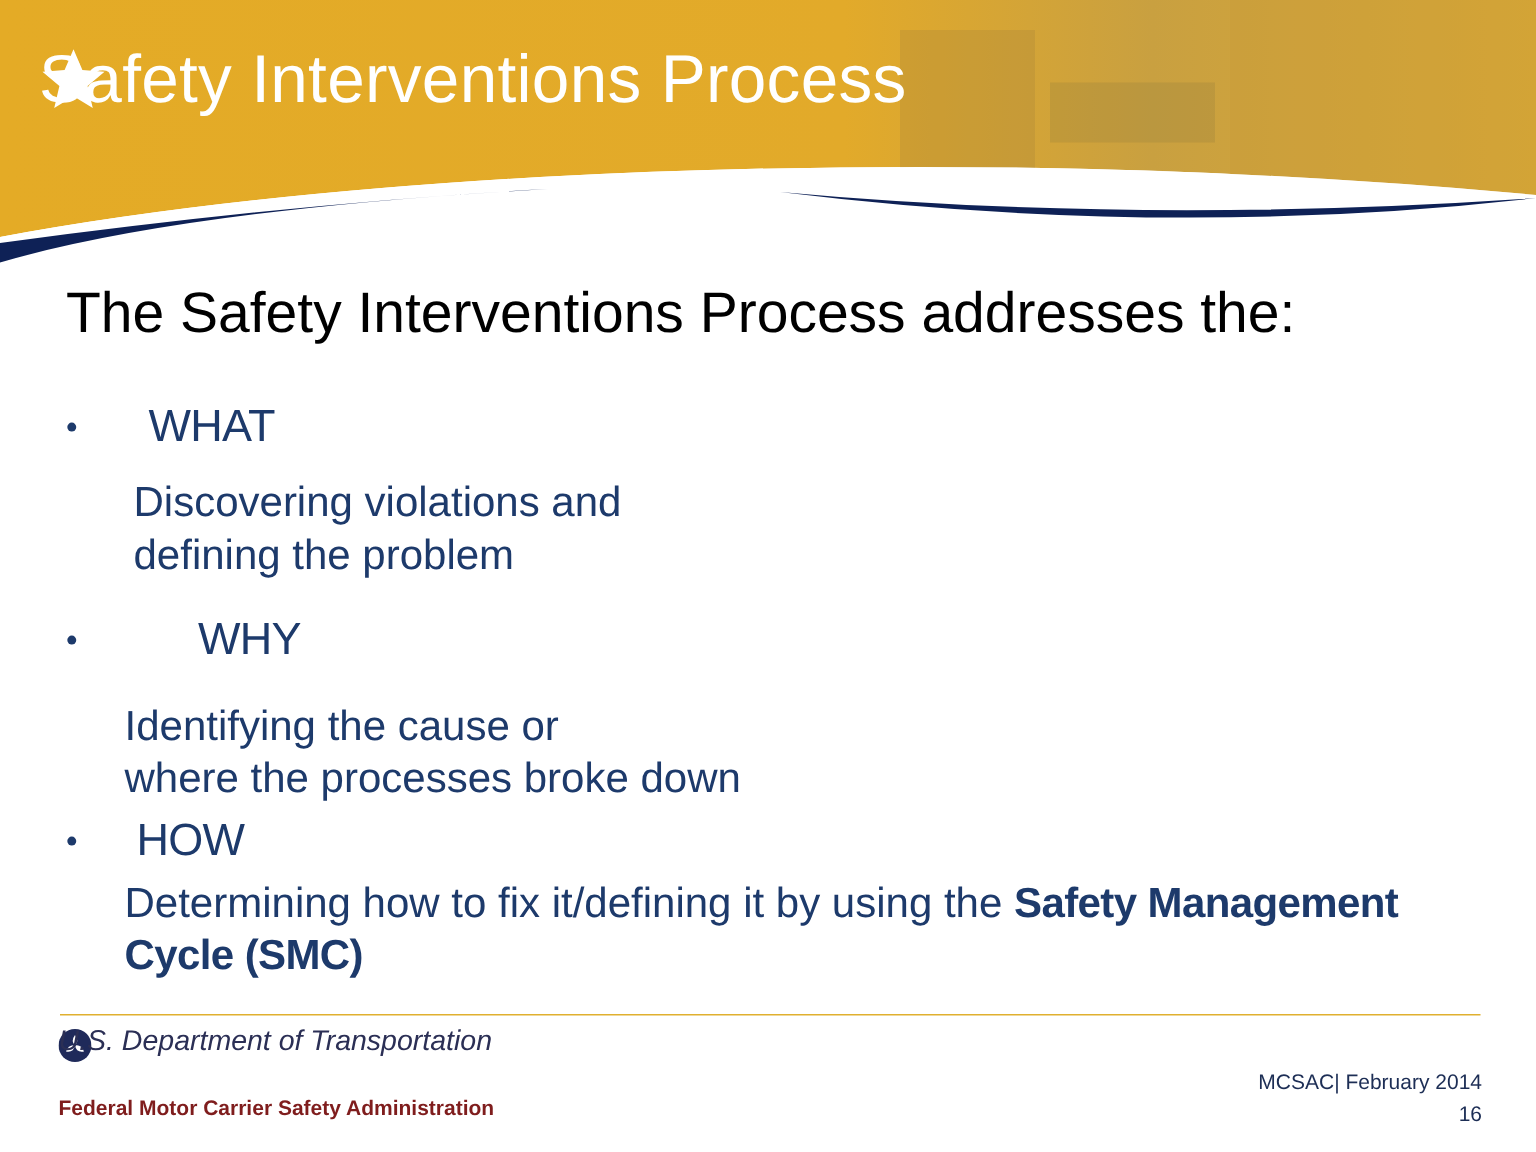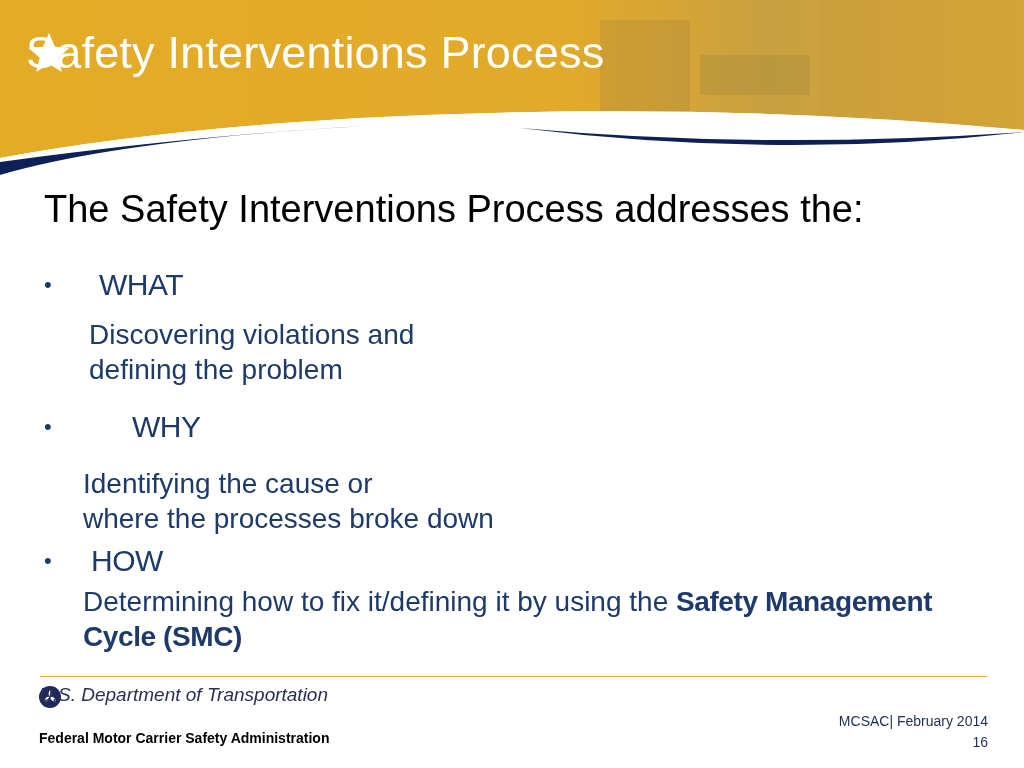--- a/index.html
+++ b/index.html
@@ -11,21 +11,21 @@
   .title { color: #ffffff; font-size: 45px; line-height: 1; letter-spacing: 0.2px; }
   .subtitle { position: absolute; left: 44px; top: 188px; font-size: 38px; color: #000000; }
   .bullet { position: absolute; color: #1d3a6b; }
   .bullet .dot { position: absolute; left: 0; font-size: 22px; }
   .bullet .head { position: absolute; font-size: 30px; font-weight: normal; letter-spacing: -0.5px; }
   .bullet .desc { position: absolute; font-size: 28px; line-height: 35px; white-space: nowrap; }
   .bullet .desc b { font-weight: bold; letter-spacing: -0.4px; }
   .rule { position: absolute; left: 40px; top: 676px; width: 947px; height: 1px; background: #e0b030; }
   .dot-logo { position: absolute; left: 39px; top: 686px; width: 22px; height: 22px; }
   .dot-line1 { position: absolute; left: 39px; top: 684px; font-size: 19px; color: #2b2f55; font-style: italic; }
-  .dot-line2 { position: absolute; left: 39px; top: 730px; font-size: 14px; font-weight: bold; color: #000000; }
+  .dot-line2 { position: absolute; left: 39px; top: 730px; font-size: 14px; font-weight: bold; color: #7f1d1d; }
   .footer-right { position: absolute; right: 36px; top: 711px; font-size: 14px; color: #1d2e55; text-align: right; line-height: 21px; }
 </style>
 </head>
 <body>
 
 <div class="header">
   <svg width="1024" height="180" viewBox="0 0 1024 180">
     <defs>
       <linearGradient id="g" x1="0" y1="0" x2="1" y2="0">
         <stop offset="0" stop-color="#e4ab26"></stop>

